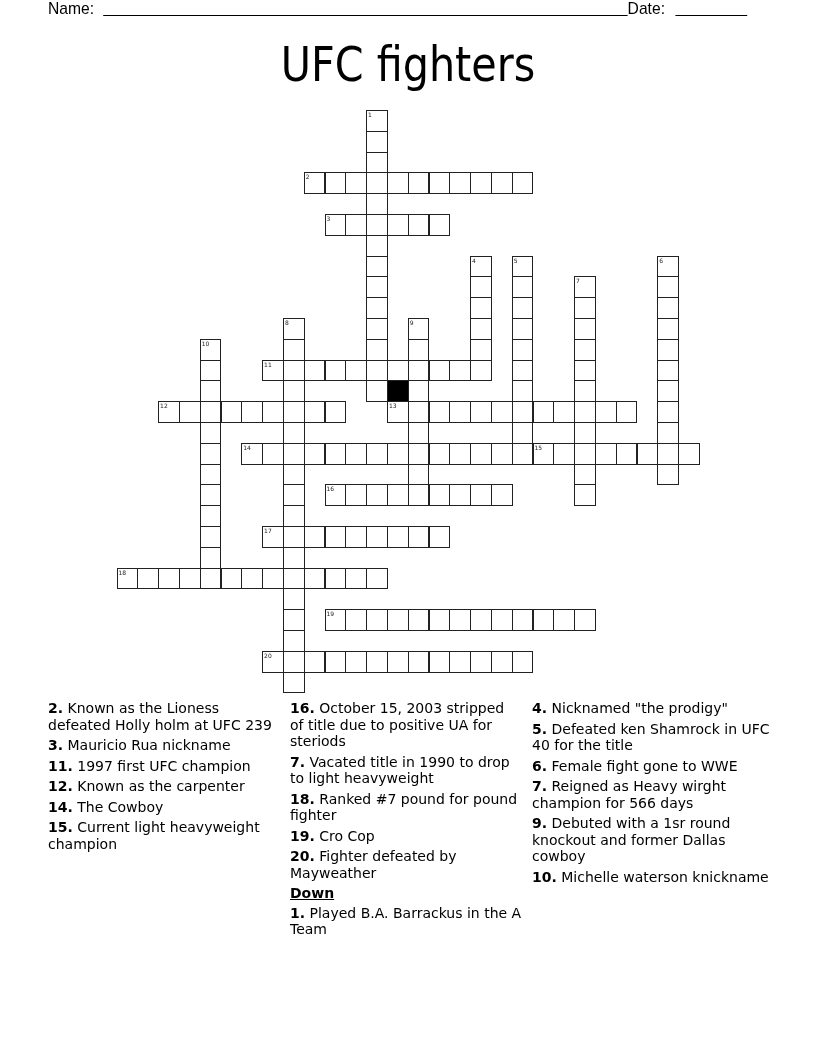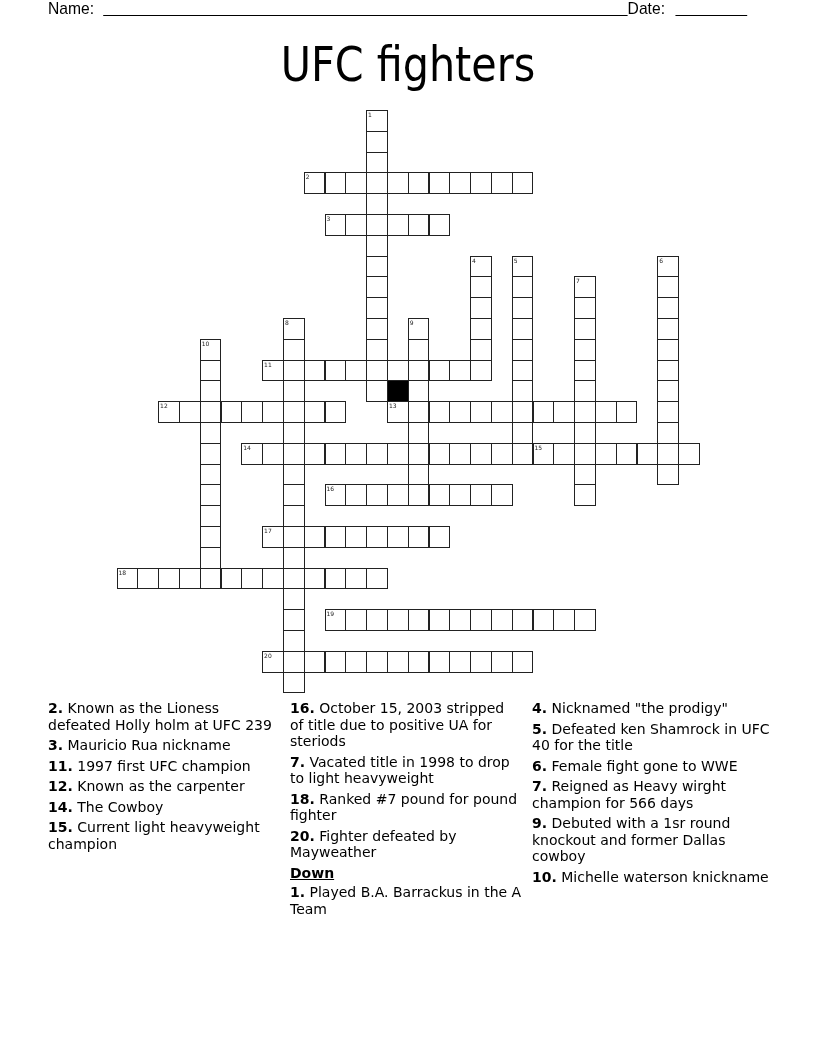--- a/index.html
+++ b/index.html
@@ -297,22 +297,23 @@
   <div class="clue"><span class="n">2.</span> <span>Known as the Lioness defeated Holly holm at UFC 239</span></div>
   <div class="clue"><span class="n">3.</span> <span>Mauricio Rua nickname</span></div>
   <div class="clue"><span class="n">11.</span> <span>1997 first UFC champion</span></div>
   <div class="clue"><span class="n">12.</span> <span>Known as the carpenter</span></div>
   <div class="clue"><span class="n">14.</span> <span>The Cowboy</span></div>
   <div class="clue"><span class="n">15.</span> <span>Current light heavyweight champion</span></div>
 </div>
 
 <div class="clues col2">
   <div class="clue"><span class="n">16.</span> <span>October 15, 2003 stripped of title due to positive UA for steriods</span></div>
-  <div class="clue"><span class="n">7.</span> <span>Vacated title in 1998 to drop to light heavyweight</span></div>
+  <div class="clue"><span class="n">7.</span> <span>Vacated title in 1990 to drop to light heavyweight</span></div>
   <div class="clue"><span class="n">18.</span> <span>Ranked #7 pound for pound fighter</span></div>
+  <div class="clue"><span class="n">19.</span> <span>Cro Cop</span></div>
   <div class="clue"><span class="n">20.</span> <span>Fighter defeated by Mayweather</span></div>
   <div class="clue-heading">Down</div>
   <div class="clue"><span class="n">1.</span> <span>Played B.A. Barrackus in the A Team</span></div>
 </div>
 
 <div class="clues col3">
   <div class="clue"><span class="n">4.</span> <span>Nicknamed "the prodigy"</span></div>
   <div class="clue"><span class="n">5.</span> <span>Defeated ken Shamrock in UFC 40 for the title</span></div>
   <div class="clue"><span class="n">6.</span> <span>Female fight gone to WWE</span></div>
   <div class="clue"><span class="n">7.</span> <span>Reigned as Heavy wirght champion for 566 days</span></div>

